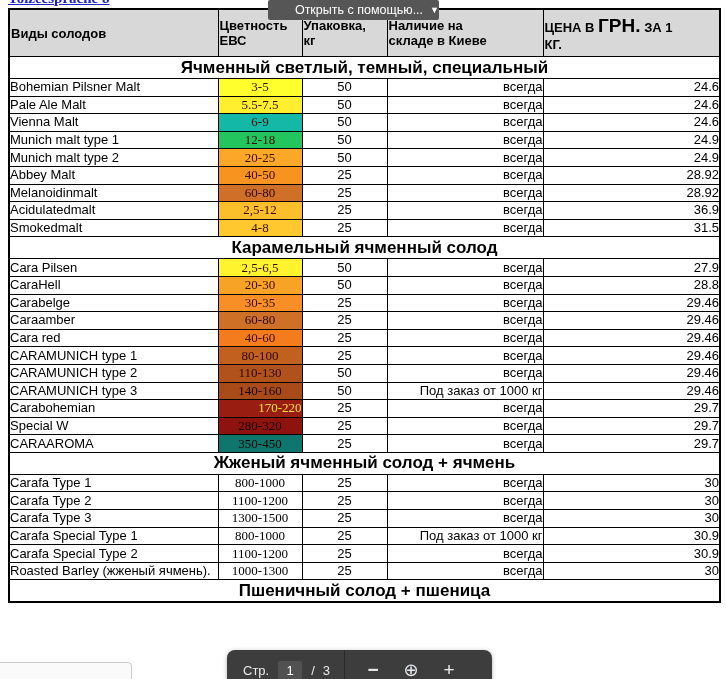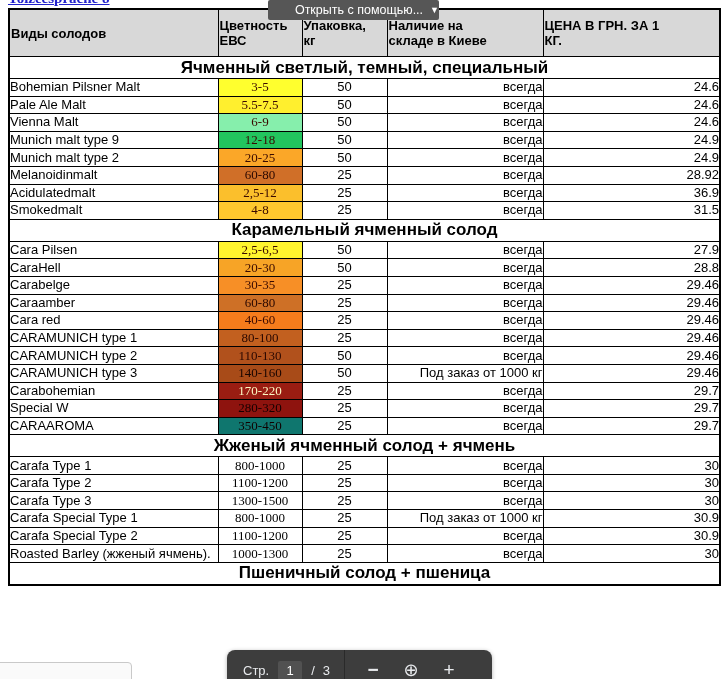--- a/index.html
+++ b/index.html
@@ -16,21 +16,21 @@
   table.malts{
     position:absolute;left:8px;top:8px;width:711px;
     border-collapse:collapse;table-layout:fixed;
     border:2px solid #000;background:#fff;
   }
   table.malts th,table.malts td{border:1px solid #000;overflow:hidden;white-space:nowrap;}
   thead th{
     background:#d8d8d8;height:46px;font-size:13px;font-weight:bold;color:#000;
     text-align:left;vertical-align:middle;padding:0 1px;
   }
-  thead .big{font-size:13px;}
+  thead .big{font-size:19px;}
   td.section-cell{
     height:21px;text-align:center;font-weight:bold;font-size:17px;
     border-top:2px solid #000;border-bottom:1px solid #000;background:#fff;padding:0;
   }
   tr.data-row td{height:16.6px;font-size:13px;line-height:16px;padding:0;color:#000;}
   td.c-name{text-align:left;padding-left:2px;}
   td.c-ebc{text-align:center;font-family:"Liberation Serif",serif;}
   td.c-pack{text-align:center;}
   td.c-stock{text-align:right;padding-right:29px;}
   td.c-price{text-align:right;padding-right:5px;}
@@ -126,40 +126,47 @@
       </tr>
       <tr class="data-row">
         <td class="c-name">Pale Ale Malt</td>
         <td class="c-ebc" style="background: rgb(255, 239, 46); color: rgb(58, 10, 0);">5.5-7.5</td>
         <td class="c-pack">50</td>
         <td class="c-stock">всегда</td>
         <td class="c-price">24.6</td>
       </tr>
       <tr class="data-row">
         <td class="c-name">Vienna Malt</td>
-        <td class="c-ebc" style="background: #86efac; color: rgb(58, 10, 0);">6-9</td>
+        <td class="c-ebc" style="background: #14b8a6; color: rgb(58, 10, 0);">6-9</td>
         <td class="c-pack">50</td>
         <td class="c-stock">всегда</td>
         <td class="c-price">24.6</td>
       </tr>
       <tr class="data-row">
-        <td class="c-name">Munich malt  type 9</td>
+        <td class="c-name">Munich malt  type 1</td>
         <td class="c-ebc" style="background: #22c55e; color: rgb(58, 10, 0);">12-18</td>
         <td class="c-pack">50</td>
         <td class="c-stock">всегда</td>
         <td class="c-price">24.9</td>
       </tr>
       <tr class="data-row">
         <td class="c-name">Munich malt  type 2</td>
         <td class="c-ebc" style="background: rgb(251, 167, 40); color: rgb(58, 10, 0);">20-25</td>
         <td class="c-pack">50</td>
         <td class="c-stock">всегда</td>
         <td class="c-price">24.9</td>
       </tr>
       <tr class="data-row">
+        <td class="c-name">Abbey Malt</td>
+        <td class="c-ebc" style="background: rgb(247, 148, 32); color: rgb(58, 10, 0);">40-50</td>
+        <td class="c-pack">25</td>
+        <td class="c-stock">всегда</td>
+        <td class="c-price">28.92</td>
+      </tr>
+      <tr class="data-row">
         <td class="c-name">Melanoidinmalt</td>
         <td class="c-ebc" style="background: rgb(208, 111, 40); color: rgb(42, 8, 0);">60-80</td>
         <td class="c-pack">25</td>
         <td class="c-stock">всегда</td>
         <td class="c-price">28.92</td>
       </tr>
       <tr class="data-row">
         <td class="c-name">Acidulatedmalt</td>
         <td class="c-ebc" style="background: rgb(251, 191, 44); color: rgb(58, 10, 0);">2,5-12</td>
         <td class="c-pack">25</td>
@@ -227,21 +234,21 @@
       </tr>
       <tr class="data-row">
         <td class="c-name">CARAMUNICH  type 3</td>
         <td class="c-ebc" style="background: rgb(168, 75, 24); color: rgb(26, 5, 0);">140-160</td>
         <td class="c-pack">50</td>
         <td class="c-stock">Под заказ от 1000 кг</td>
         <td class="c-price">29.46</td>
       </tr>
       <tr class="data-row">
         <td class="c-name">Carabohemian</td>
-        <td class="c-ebc" style="background: rgb(154, 29, 18); color: #fef9c3;">170-220</td>
+        <td class="c-ebc" style="background: rgb(154, 29, 18); color: #fde047; text-align: right;">170-220</td>
         <td class="c-pack">25</td>
         <td class="c-stock">всегда</td>
         <td class="c-price">29.7</td>
       </tr>
       <tr class="data-row">
         <td class="c-name">Special W</td>
         <td class="c-ebc" style="background: rgb(142, 19, 14); color: rgb(21, 0, 0);">280-320</td>
         <td class="c-pack">25</td>
         <td class="c-stock">всегда</td>
         <td class="c-price">29.7</td>

